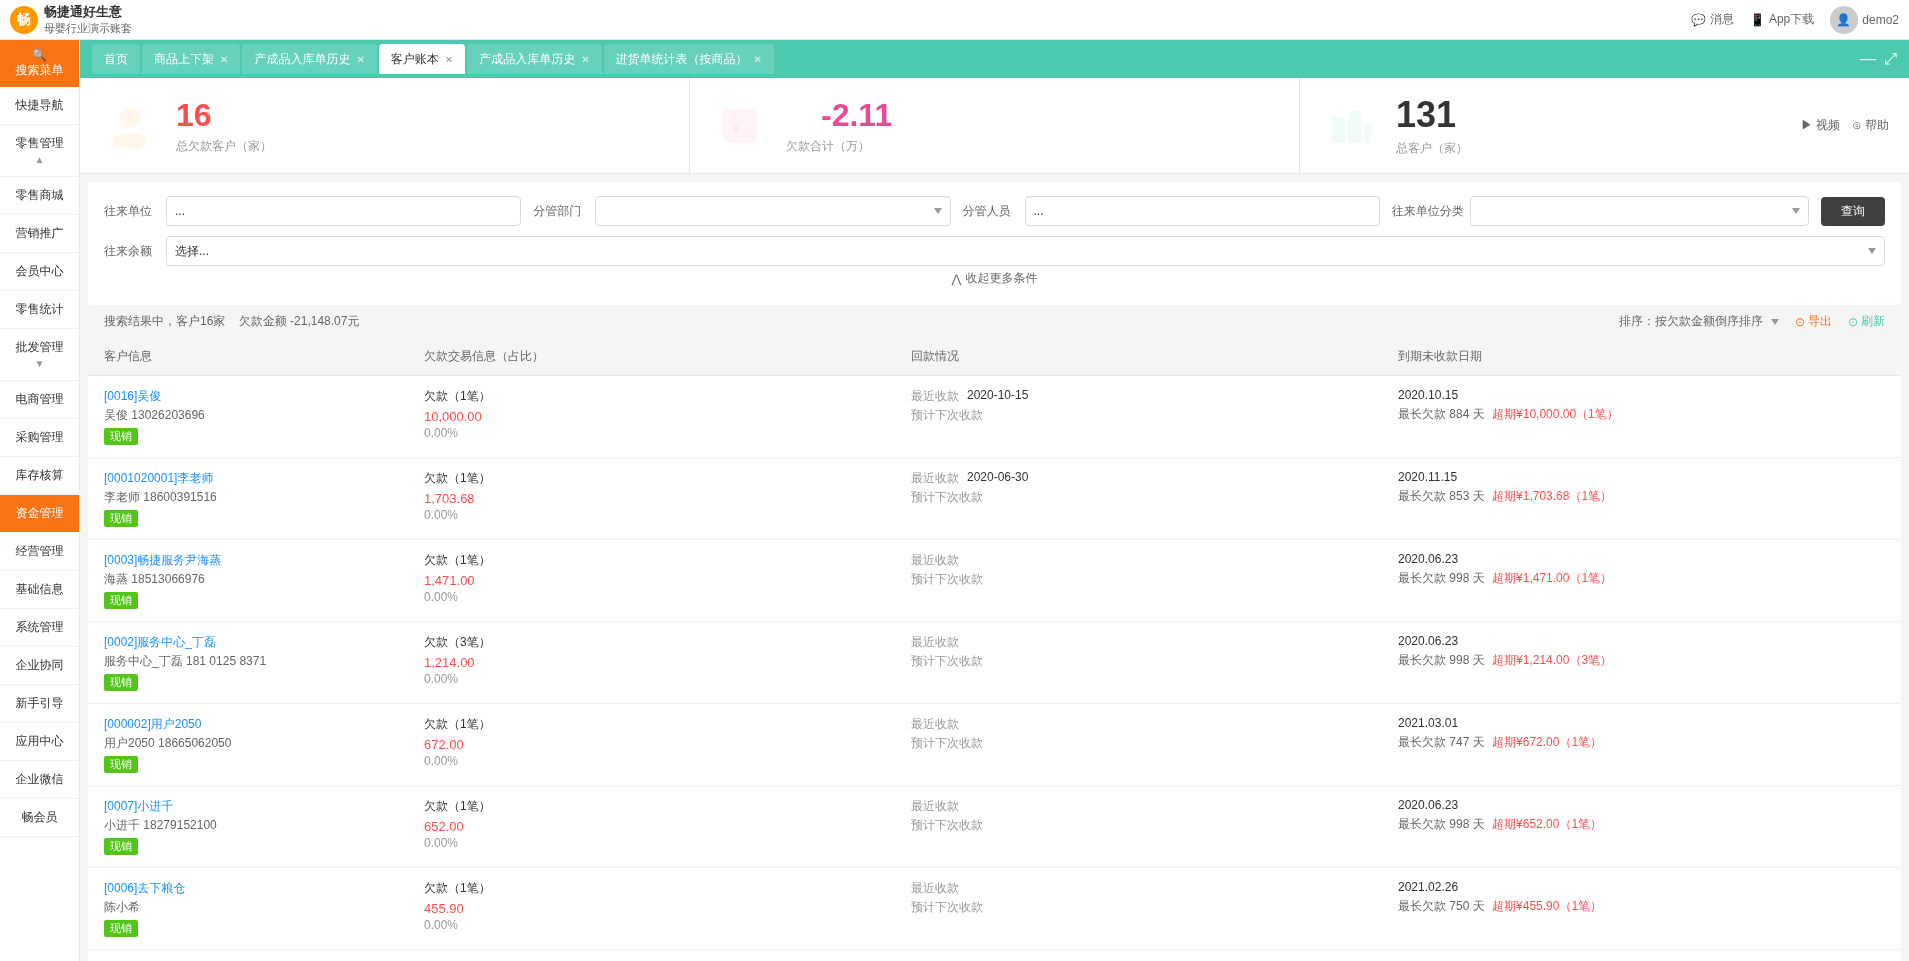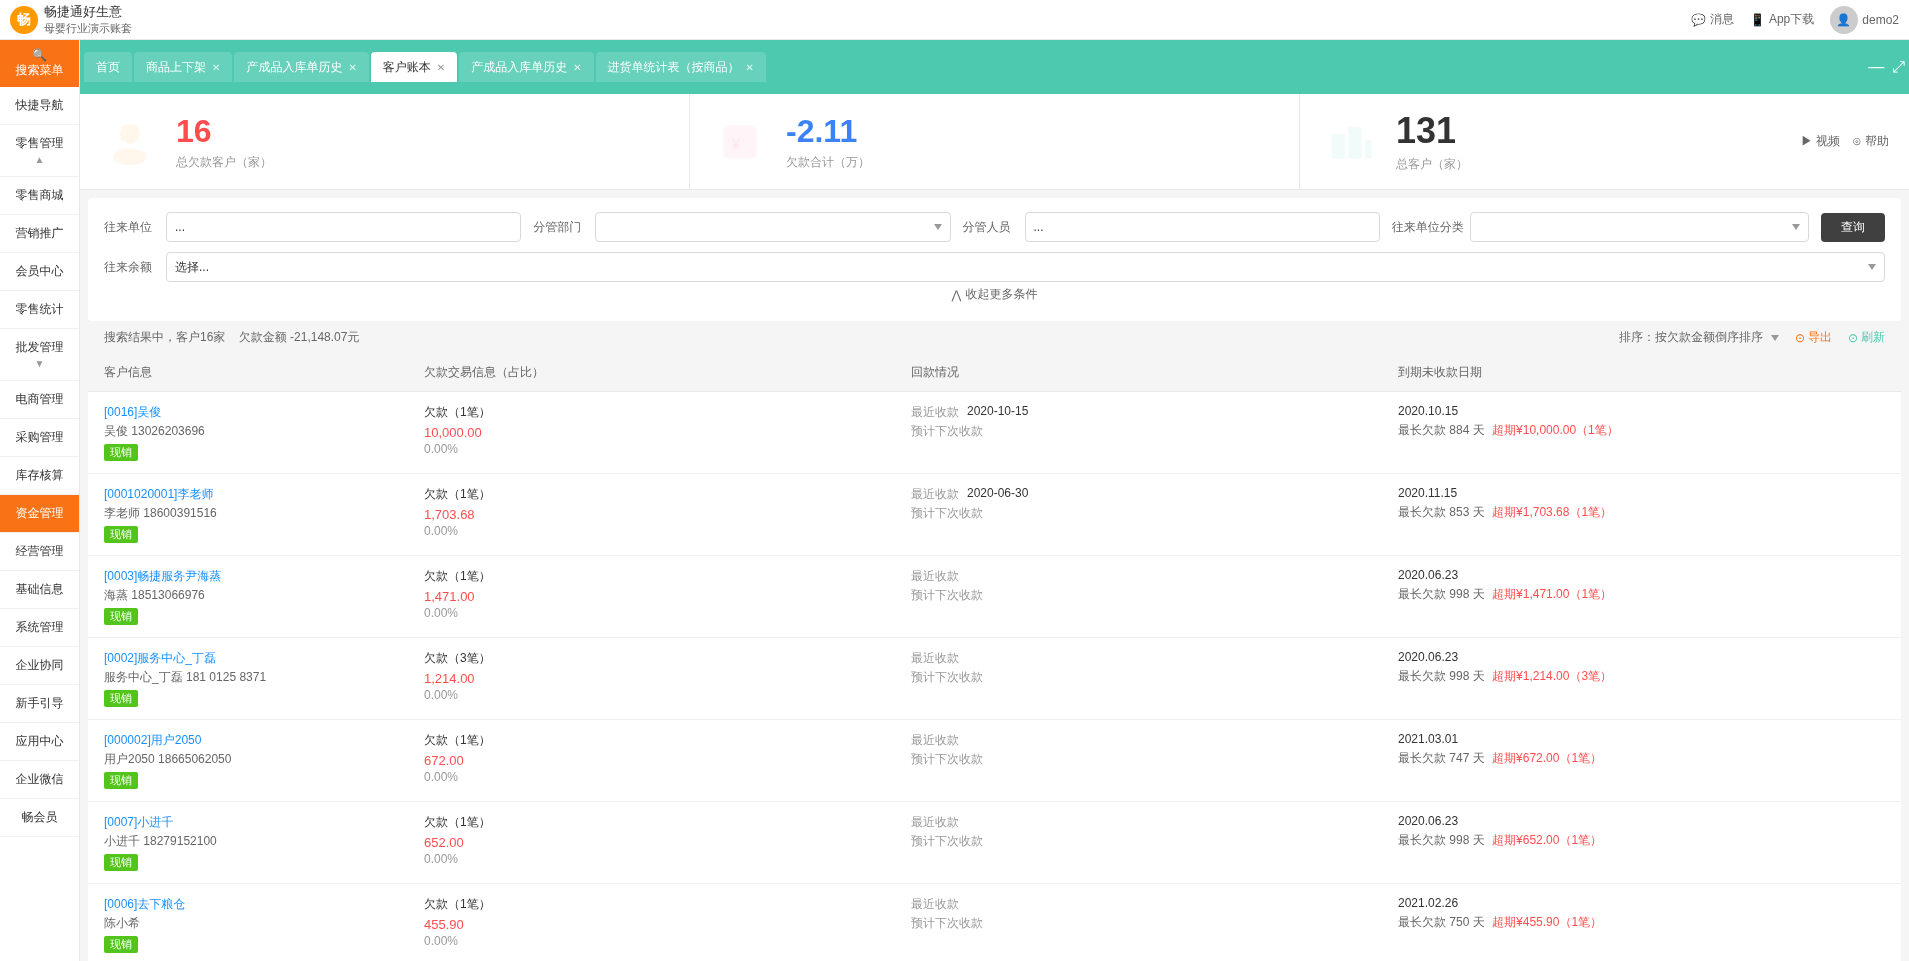--- a/index.html
+++ b/index.html
@@ -3,60 +3,60 @@
   <meta charset="utf-8">
   <style>
     * { box-sizing: border-box; margin: 0; padding: 0; }
     body { font-family: 'Microsoft YaHei', Arial, sans-serif; font-size: 12px; background: #f5f5f5; color: #333; overflow: hidden; }
     
     
     .top-bar { display: flex; align-items: center; background: #fff; height: 40px; padding: 0 10px; border-bottom: 1px solid #e8e8e8; justify-content: space-between; }
     .top-bar-left { display: flex; align-items: center; gap: 8px; }
     .logo-area { display: flex; align-items: center; gap: 6px; }
     .logo-icon { width: 28px; height: 28px; background: #ff9900; border-radius: 50%; display: flex; align-items: center; justify-content: center; color: #fff; font-size: 14px; font-weight: bold; }
-    .logo-text { font-size: 13px; color: #333; font-weight: normal; }
+    .logo-text { font-size: 13px; color: #333; font-weight: bold; }
     .system-name { font-size: 11px; color: #666; }
     .top-bar-right { display: flex; align-items: center; gap: 16px; }
     .top-bar-btn { display: flex; align-items: center; gap: 4px; font-size: 12px; color: #666; cursor: pointer; }
     .avatar { width: 28px; height: 28px; border-radius: 50%; background: #ccc; display: flex; align-items: center; justify-content: center; overflow: hidden; }
     
     
     .main-layout { display: flex; height: calc(100vh - 40px); }
     
     
     .sidebar { width: 80px; background: #fff; border-right: 1px solid #e8e8e8; display: flex; flex-direction: column; overflow-y: auto; }
     .sidebar-search { padding: 8px 6px; background: #f97316; color: #fff; text-align: center; font-size: 12px; cursor: pointer; }
     .sidebar-item { padding: 10px 4px; text-align: center; font-size: 12px; color: #333; cursor: pointer; border-bottom: 1px solid #f0f0f0; }
     .sidebar-item.active { background: #f97316; color: #fff; }
     .sidebar-expand { font-size: 10px; color: #999; }
     
     
     .content-area { flex: 1; display: flex; flex-direction: column; overflow: hidden; }
     
     
-    .tab-bar { display: flex; align-items: center; background: #4dc9b0; height: 54px; padding: 0 4px; gap: 2px; flex-shrink: 0; }
+    .tab-bar { display: flex; align-items: center; background: #4dc9b0; height: 38px; padding: 0 12px; gap: 2px; flex-shrink: 0; }
     .tab { display: flex; align-items: center; gap: 4px; padding: 4px 12px; border-radius: 4px 4px 0 0; font-size: 12px; cursor: pointer; color: #fff; background: rgba(255,255,255,0.15); height: 30px; }
     .tab.active { background: #fff; color: #333; }
     .tab-close { font-size: 10px; color: rgba(255,255,255,0.8); margin-left: 2px; cursor: pointer; }
     .tab.active .tab-close { color: #999; }
     .tab-actions { margin-left: auto; display: flex; gap: 8px; }
     .tab-action-btn { color: #fff; font-size: 16px; cursor: pointer; }
     
     
     .page-content { flex: 1; overflow-y: auto; background: #f5f5f5; padding: 0; }
     
     
     .stats-row { display: flex; background: #fff; border-bottom: 1px solid #e8e8e8; }
     .stat-card { flex: 1; padding: 16px 20px; display: flex; align-items: center; gap: 16px; border-right: 1px solid #e8e8e8; }
     .stat-card:last-child { border-right: none; }
     .stat-icon { width: 60px; height: 60px; display: flex; align-items: center; justify-content: center; }
     .stat-icon svg { width: 50px; height: 50px; opacity: 0.3; }
     .stat-info { flex: 1; }
     .stat-number { font-size: 32px; font-weight: bold; color: #ff4d4f; }
-    .stat-number.negative { color: #3b82f6; }
+    .stat-number.negative { color: #ec4899; margin-left: 35px; }
     .stat-number.black { color: #333; font-size: 36px; }
     .stat-label { font-size: 12px; color: #999; margin-top: 4px; }
     .stat-right { margin-left: auto; display: flex; gap: 12px; font-size: 12px; color: #666; }
     .stat-right span { cursor: pointer; }
     
     
     .filter-section { background: #fff; padding: 14px 16px; margin: 8px 8px 0; border-radius: 4px; }
     .filter-row { display: flex; align-items: center; gap: 12px; margin-bottom: 10px; }
     .filter-item { display: flex; align-items: center; gap: 6px; flex: 1; }
     .filter-label { font-size: 12px; color: #666; white-space: nowrap; min-width: 56px; }

